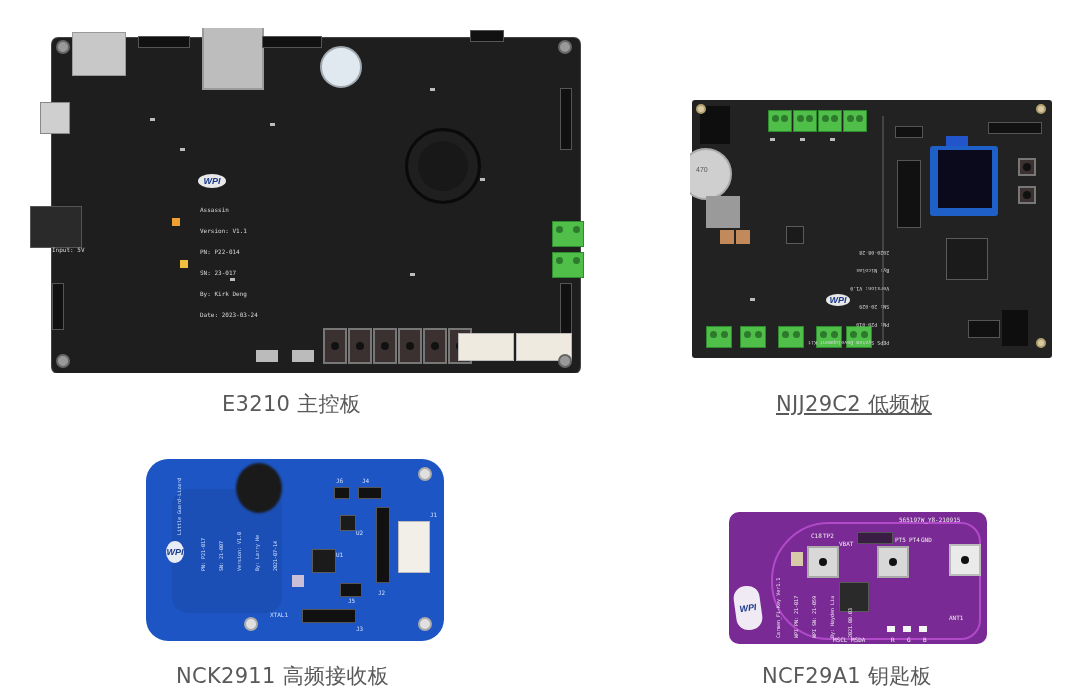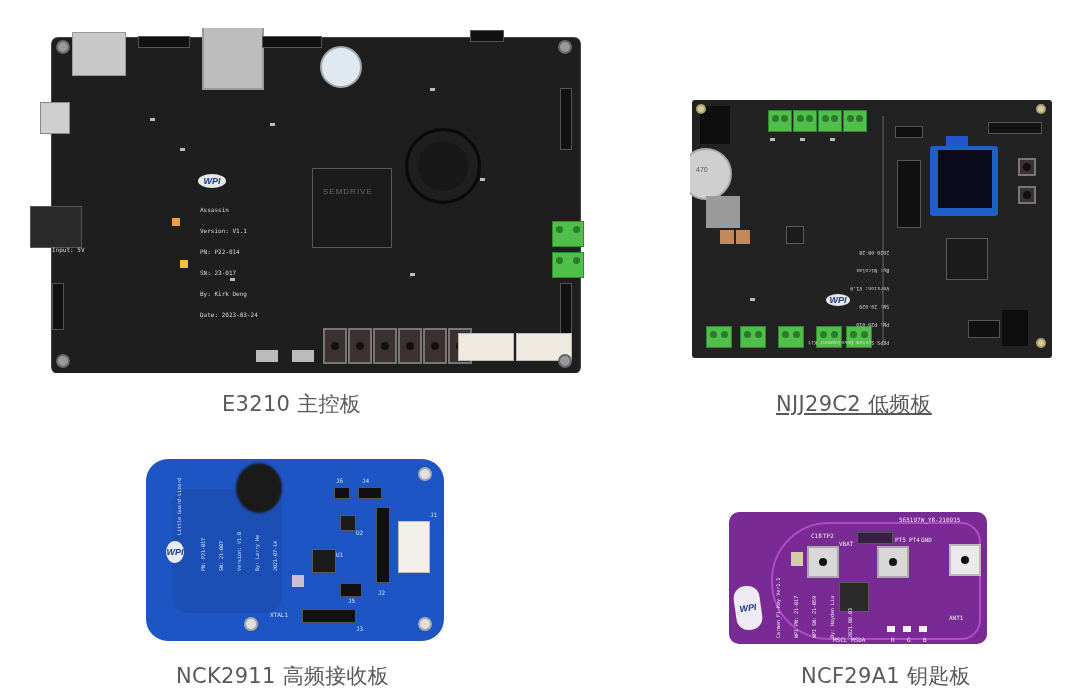--- a/index.html
+++ b/index.html
@@ -34,23 +34,20 @@
   <div class="abs" style="left:10px;top:74px;width:28px;height:30px;background:#cfcfcf;border:1px solid #888;"></div>
 
   <div class="abs" style="left:42px;top:4px;width:52px;height:42px;background:#c8c8c8;border:1px solid #999;"></div>
 
   <div class="abs" style="left:172px;top:-20px;width:58px;height:78px;background:#bdbdbd;border:2px solid #9a9a9a;"></div>
 
   <div class="abs" style="left:290px;top:18px;width:38px;height:38px;border-radius:50%;background:#e0e8f0;border:2px solid #a0a8b0;"></div>
 
   <div class="abs" style="left:375px;top:100px;width:70px;height:70px;border-radius:50%;background:#181818;border:3px solid #0a0a0a;box-shadow:inset 0 0 0 10px #1f1f1f;"></div>
 
-  <div class="ic" style="left:282px;top:140px;width:78px;height:78px;">
-    <span class="abs" style="left:10px;top:18px;color:#6a6a6a;font-size:8px;letter-spacing:1px;">SEMDRIVE</span>
-  </div>
 
   <div class="hdr" style="left:108px;top:8px;width:50px;height:10px;"></div>
   <div class="hdr" style="left:232px;top:8px;width:58px;height:10px;"></div>
   <div class="hdr" style="left:440px;top:2px;width:32px;height:10px;"></div>
   <div class="hdr" style="left:530px;top:60px;width:10px;height:60px;"></div>
   <div class="hdr" style="left:530px;top:255px;width:10px;height:50px;"></div>
   <div class="hdr" style="left:22px;top:255px;width:10px;height:45px;"></div>
 
   <div class="term" style="left:522px;top:193px;width:30px;height:24px;"></div>
   <div class="term" style="left:522px;top:224px;width:30px;height:24px;"></div>
@@ -230,13 +227,13 @@
   <div class="silk" style="left:222px;top:104px;color:#eee;">ANT1</div>
   <div class="silk" style="left:106px;top:126px;color:#eee;">MSCL</div>
   <div class="silk" style="left:124px;top:126px;color:#eee;">MSDA</div>
   <div class="silk" style="left:164px;top:126px;color:#eee;">R</div>
   <div class="silk" style="left:180px;top:126px;color:#eee;">G</div>
   <div class="silk" style="left:196px;top:126px;color:#eee;">B</div>
   <div class="abs" style="left:160px;top:116px;width:8px;height:6px;background:#f4f4f4;"></div>
   <div class="abs" style="left:176px;top:116px;width:8px;height:6px;background:#f4f4f4;"></div>
   <div class="abs" style="left:192px;top:116px;width:8px;height:6px;background:#f4f4f4;"></div>
 </div>
-<div class="caption" style="left:801px;top:662px;">NCF29A1 钥匙板</div>
+<div class="caption" style="left:762px;top:662px;">NCF29A1 钥匙板</div>
 
 </body></html>

